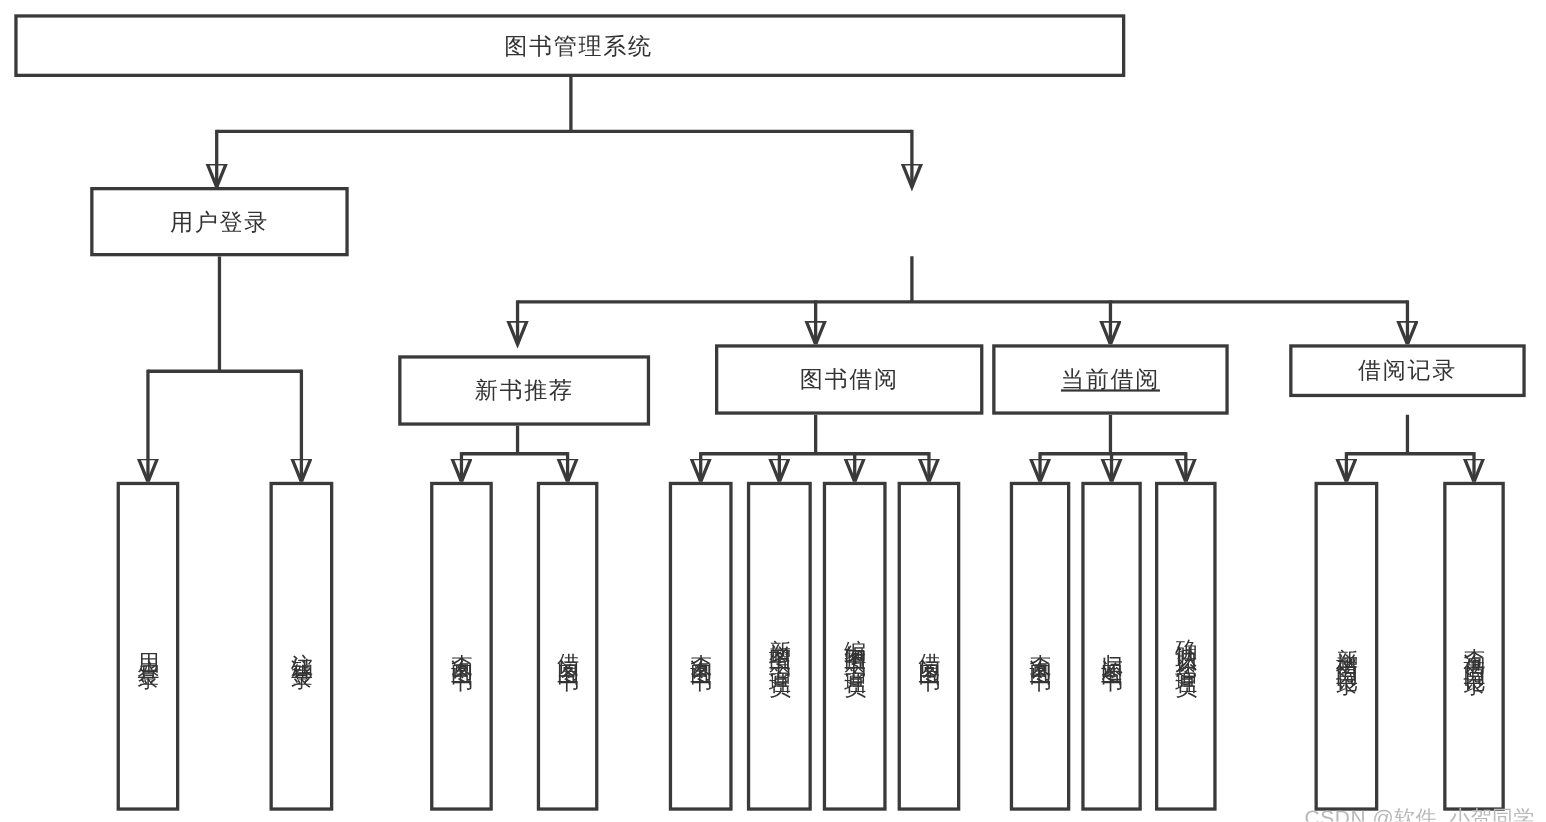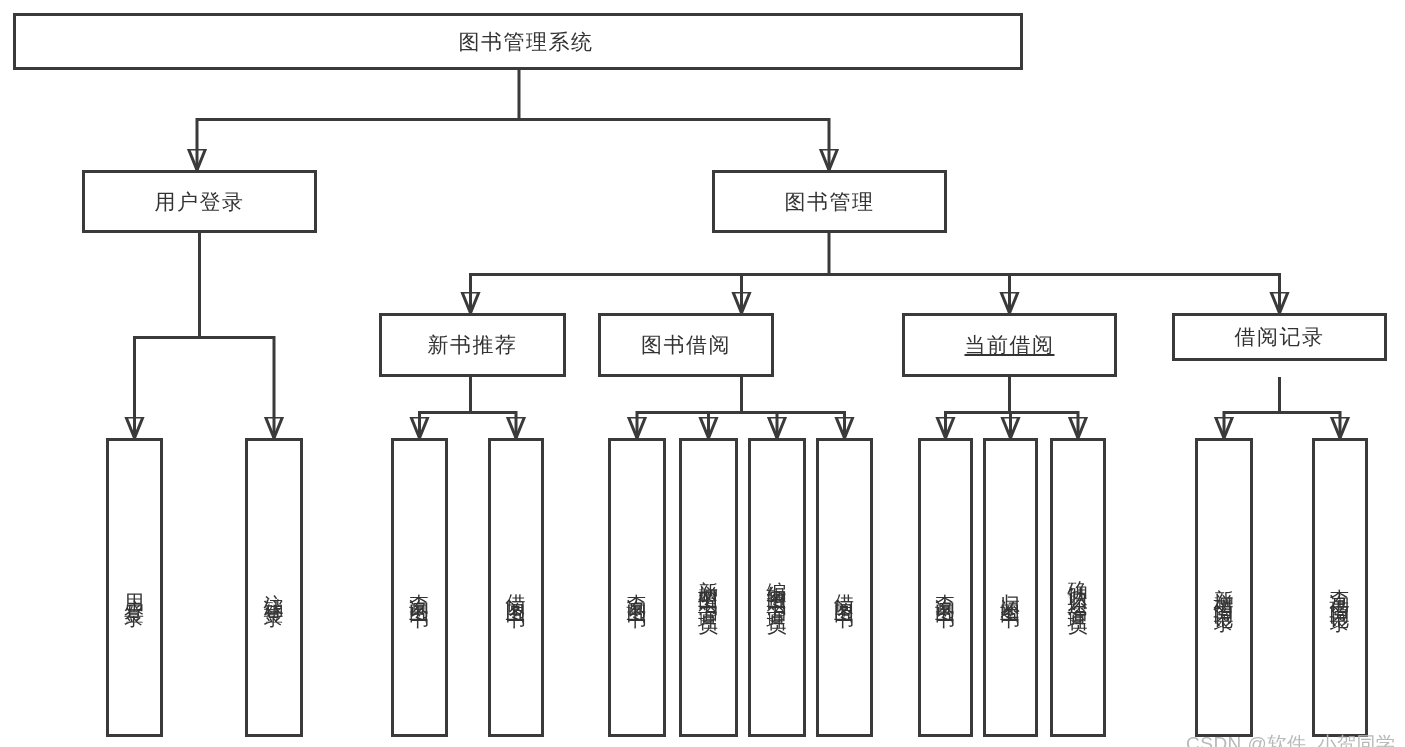--- a/index.html
+++ b/index.html
@@ -74,24 +74,23 @@
     <line x1="1078" y1="411" x2="1078" y2="438" marker-end="url(#ah)"></line>
 
     <path d="M1279.5,377 L1279.5,412.5 M1224,412.5 L1340,412.5"></path>
     <line x1="1224" y1="411" x2="1224" y2="438" marker-end="url(#ah)"></line>
     <line x1="1340" y1="411" x2="1340" y2="438" marker-end="url(#ah)"></line>
   </svg>
 
   <div class="box box-h" style="left:13px;top:13px;width:1010px;height:57px;padding-left:16px;">图书管理系统</div>
 
   <div class="box box-h" style="left:82px;top:170px;width:235px;height:63px;">用户登录</div>
-  <div class="box box-h" style="left:712px;top:170px;width:235px;height:63px;">图书管理</div>
 
-  <div class="box box-h" style="left:362px;top:313px;width:187px;height:64px;margin-left:17px;">新书推荐</div>
-  <div class="box box-h" style="left:598px;top:313px;width:176px;height:64px;">图书借阅</div>
+  <div class="box box-h" style="left:362px;top:323px;width:229px;height:64px;">新书推荐</div>
+  <div class="box box-h" style="left:650px;top:313px;width:244px;height:64px;">图书借阅</div>
   <div class="box box-h" style="left:902px;top:313px;width:215px;height:64px;text-decoration:underline;">当前借阅</div>
   <div class="box box-h" style="left:1172px;top:313px;width:215px;height:48px;">借阅记录</div>
 
   <div class="box box-v" style="left:106px;top:438px;width:57px;height:299px;">
     <span class="vtext">用户登录</span>
   </div>
   <div class="box box-v" style="left:245px;top:438px;width:58px;height:299px;">
     <span class="vtext">注销登录</span>
   </div>
 

